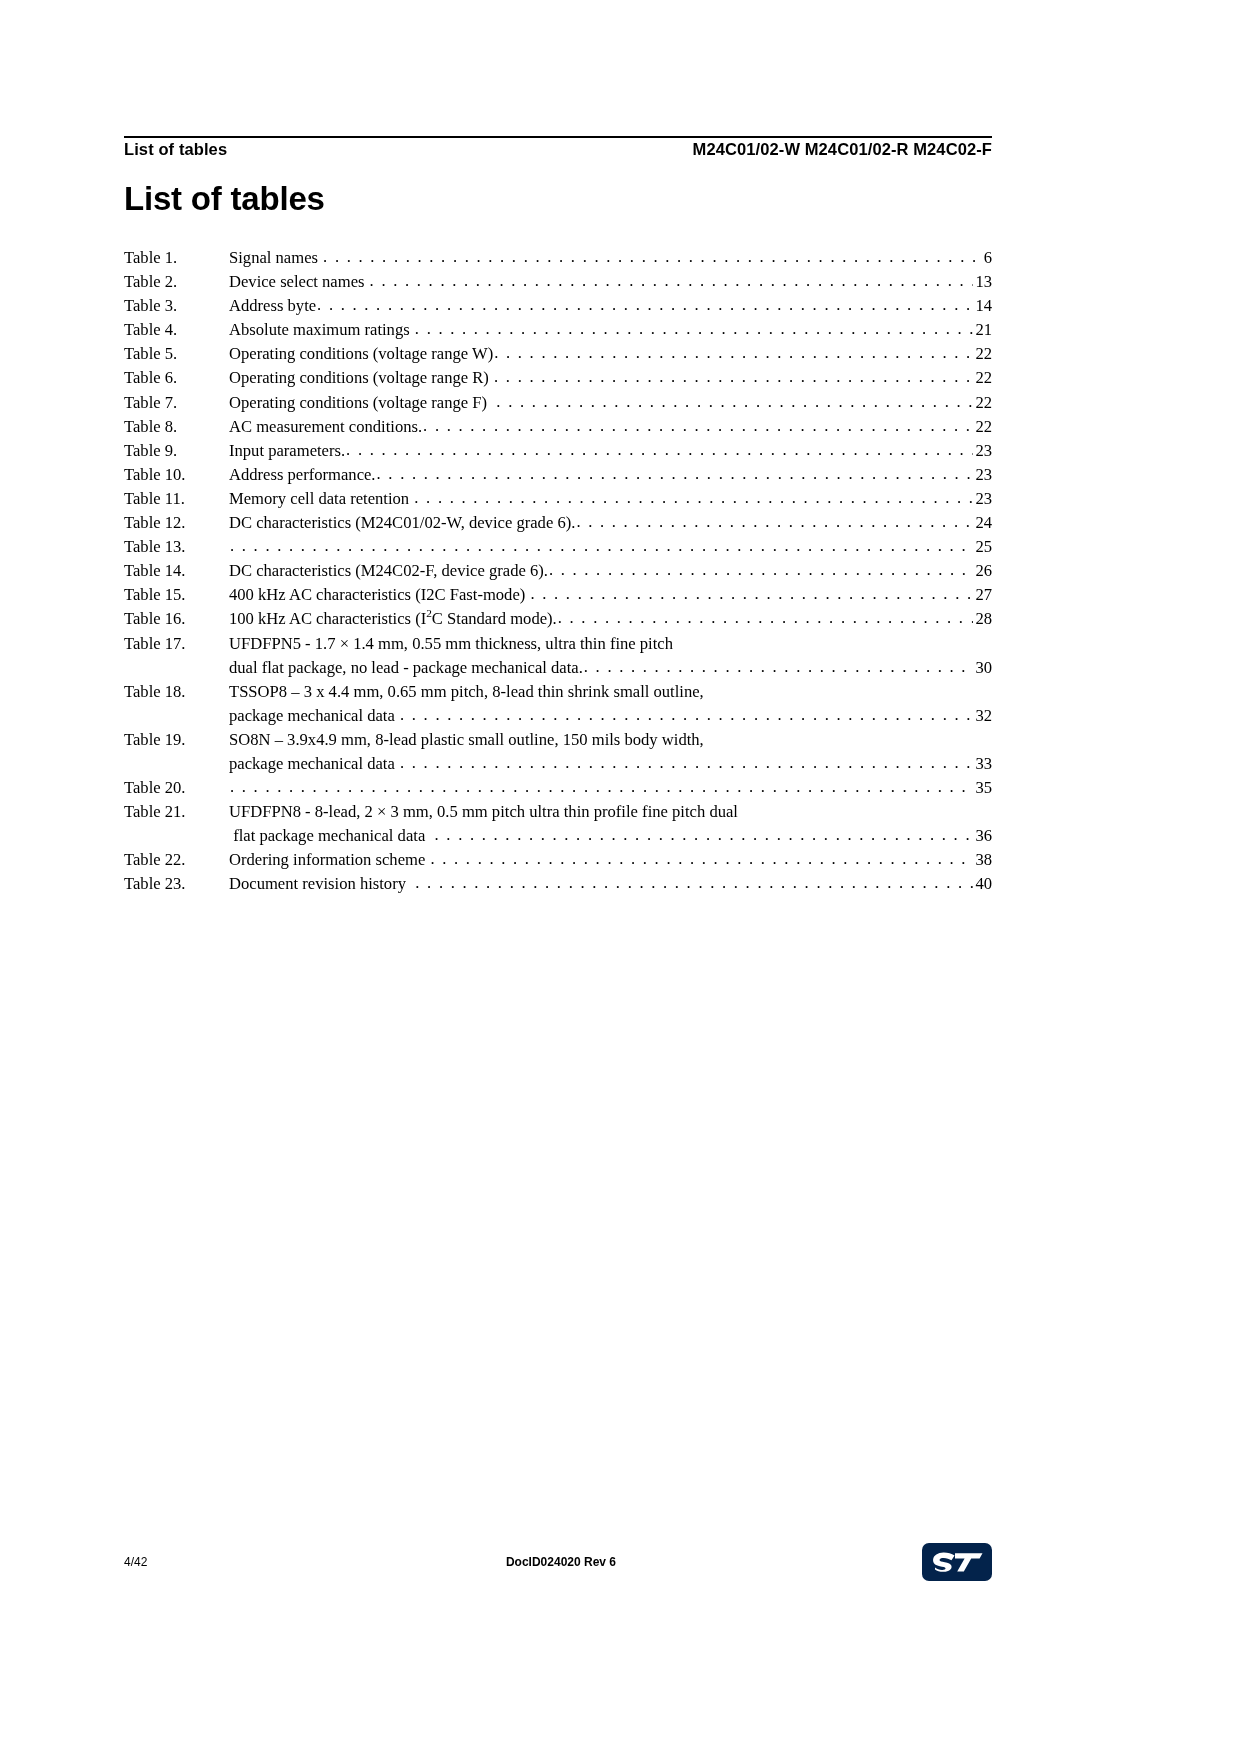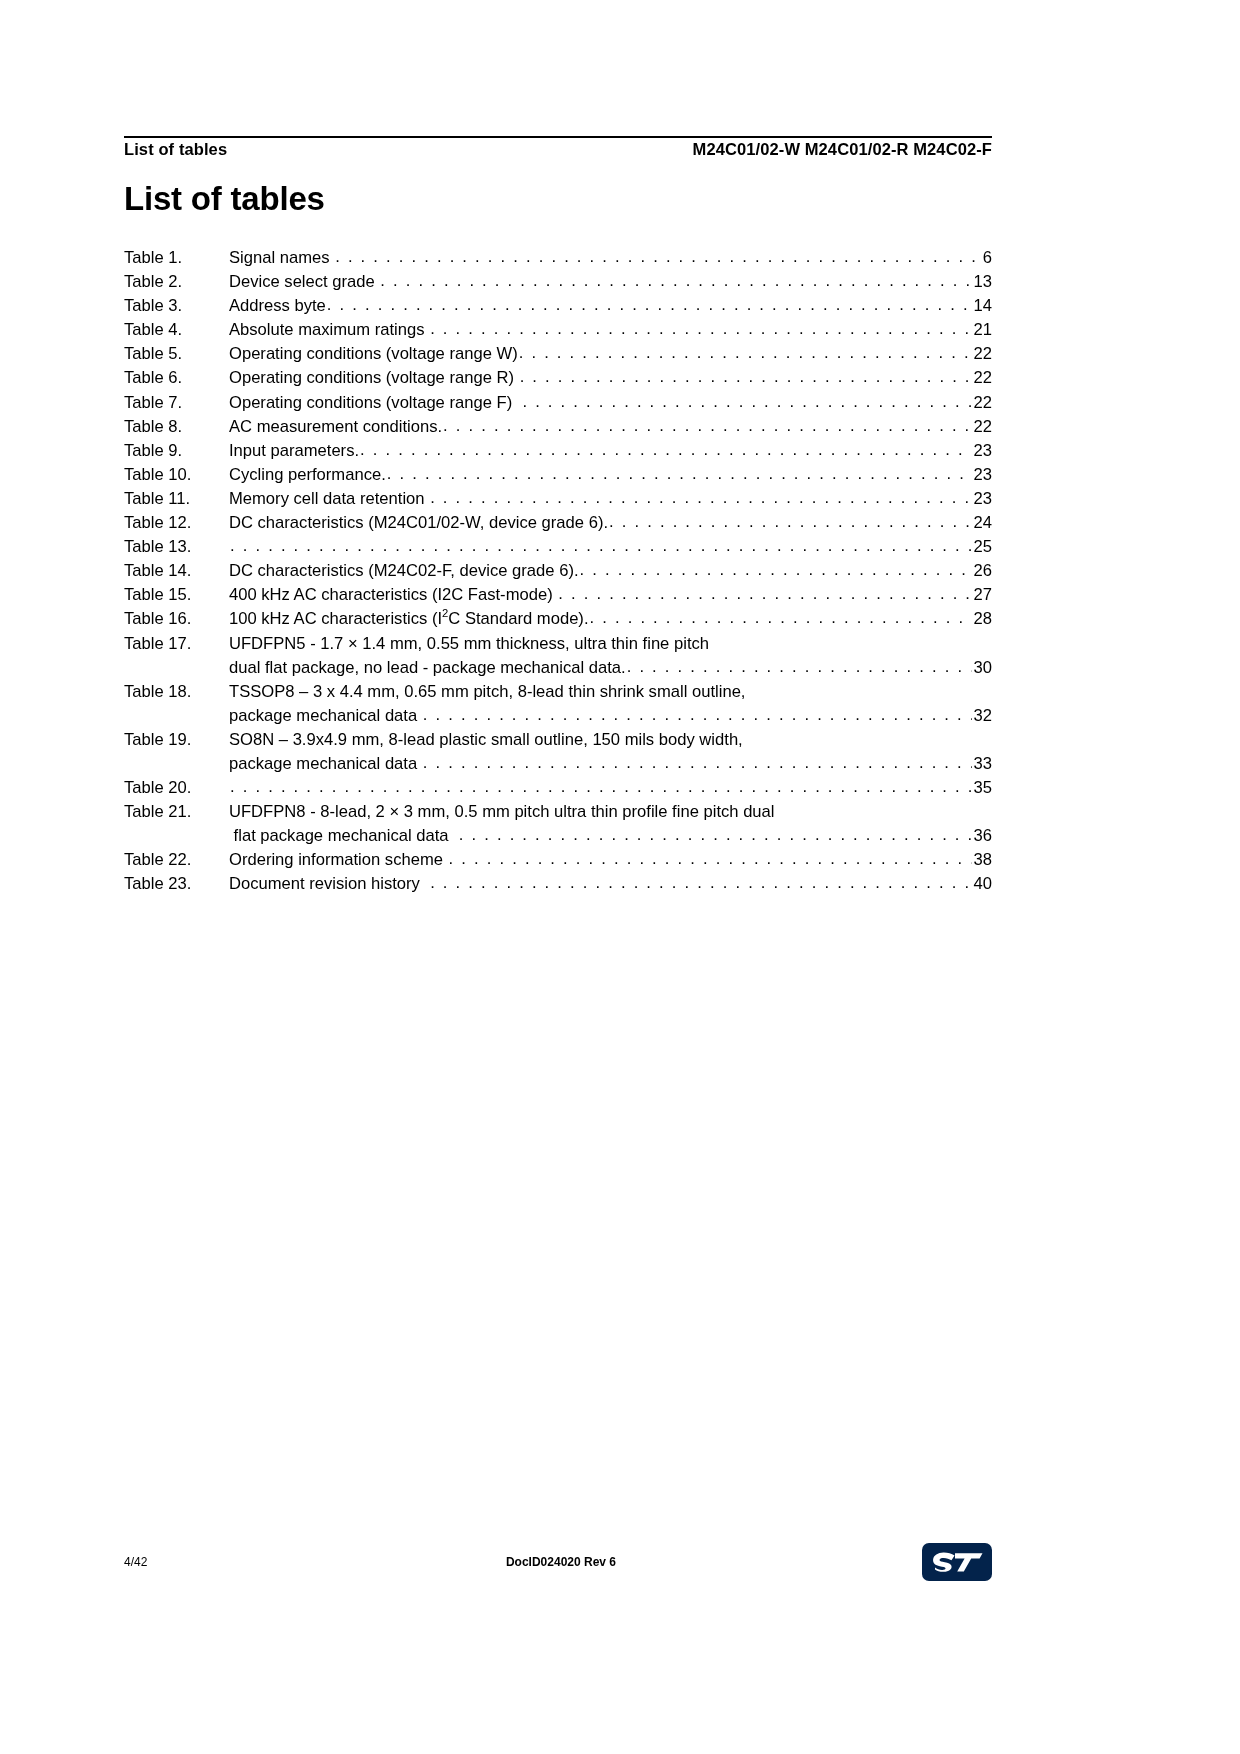--- a/index.html
+++ b/index.html
@@ -65,20 +65,21 @@
     left: 124px;
     top: 246px;
     width: 868px;
   }
   .toc-row {
     display: flex;
     align-items: center;
     font-size: 16.6px;
     line-height: 24.1px;
     white-space: nowrap;
+    font-family: Liberation Serif, serif;
   }
   .toc-label {
     width: 105px;
     flex: 0 0 105px;
   }
   .toc-body {
     flex: 1 1 auto;
     display: flex;
     align-items: baseline;
     min-width: 0;
@@ -165,21 +166,21 @@
         <div class="toc-label">Table 1.</div>
         <div class="toc-body">
           <span class="toc-text">Signal names </span>
           <span class="toc-leader">. . . . . . . . . . . . . . . . . . . . . . . . . . . . . . . . . . . . . . . . . . . . . . . . . . . . . . . . . . . . . . . . . . . . . . . . . . . . . . . . . . . . . . . . . . . . . . . . . . . . . . . . . . . . . . . . .</span>
           <span class="toc-page">6</span>
         </div>
       </div>
       <div class="toc-row">
         <div class="toc-label">Table 2.</div>
         <div class="toc-body">
-          <span class="toc-text">Device select grade </span>
+          <span class="toc-text">Device select names </span>
           <span class="toc-leader">. . . . . . . . . . . . . . . . . . . . . . . . . . . . . . . . . . . . . . . . . . . . . . . . . . . . . . . . . . . . . . . . . . . . . . . . . . . . . . . . . . . . . . . . . . . . . . . . . . . . . . . . . . . . . . . . .</span>
           <span class="toc-page">13</span>
         </div>
       </div>
       <div class="toc-row">
         <div class="toc-label">Table 3.</div>
         <div class="toc-body">
           <span class="toc-text">Address byte</span>
           <span class="toc-leader">. . . . . . . . . . . . . . . . . . . . . . . . . . . . . . . . . . . . . . . . . . . . . . . . . . . . . . . . . . . . . . . . . . . . . . . . . . . . . . . . . . . . . . . . . . . . . . . . . . . . . . . . . . . . . . . . .</span>
           <span class="toc-page">14</span>
@@ -229,21 +230,21 @@
         <div class="toc-label">Table 9.</div>
         <div class="toc-body">
           <span class="toc-text">Input parameters.</span>
           <span class="toc-leader">. . . . . . . . . . . . . . . . . . . . . . . . . . . . . . . . . . . . . . . . . . . . . . . . . . . . . . . . . . . . . . . . . . . . . . . . . . . . . . . . . . . . . . . . . . . . . . . . . . . . . . . . . . . . . . . . .</span>
           <span class="toc-page">23</span>
         </div>
       </div>
       <div class="toc-row">
         <div class="toc-label">Table 10.</div>
         <div class="toc-body">
-          <span class="toc-text">Cycling performance.</span>
+          <span class="toc-text">Address performance.</span>
           <span class="toc-leader">. . . . . . . . . . . . . . . . . . . . . . . . . . . . . . . . . . . . . . . . . . . . . . . . . . . . . . . . . . . . . . . . . . . . . . . . . . . . . . . . . . . . . . . . . . . . . . . . . . . . . . . . . . . . . . . . .</span>
           <span class="toc-page">23</span>
         </div>
       </div>
       <div class="toc-row">
         <div class="toc-label">Table 11.</div>
         <div class="toc-body">
           <span class="toc-text">Memory cell data retention </span>
           <span class="toc-leader">. . . . . . . . . . . . . . . . . . . . . . . . . . . . . . . . . . . . . . . . . . . . . . . . . . . . . . . . . . . . . . . . . . . . . . . . . . . . . . . . . . . . . . . . . . . . . . . . . . . . . . . . . . . . . . . . .</span>
           <span class="toc-page">23</span>

